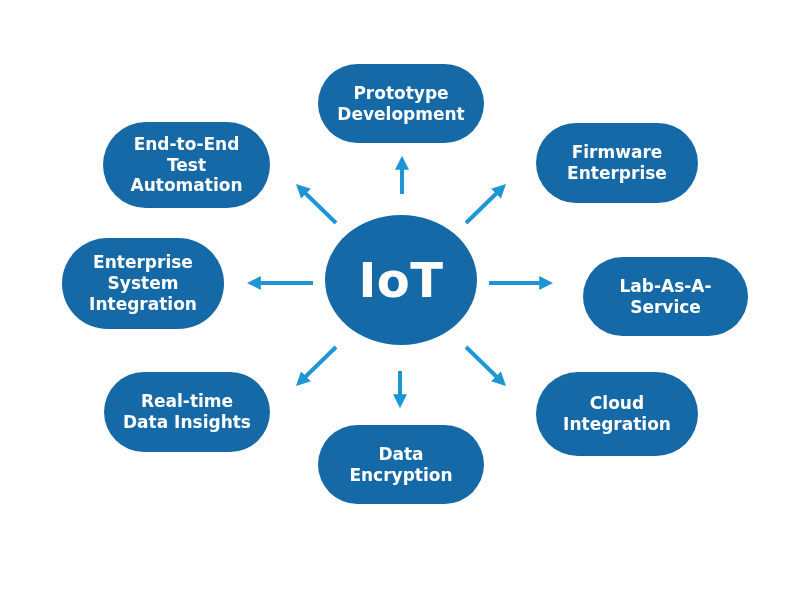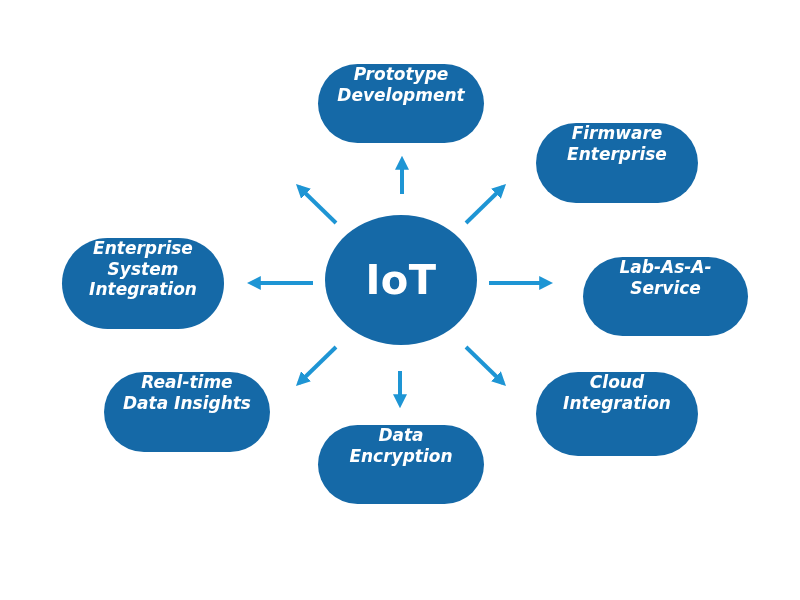--- a/index.html
+++ b/index.html
@@ -27,32 +27,31 @@
     left: 325px; top: 215px;
     width: 152px; height: 130px;
     background: var(--node-fill, #1569a7);
     border-radius: 50%;
     display: flex;
     align-items: center;
     justify-content: center;
   }
   .center-label {
     color: var(--label, #ffffff);
-    font-size: 40px;
+    font-size: 48px;
     font-weight: bold;
     letter-spacing: 0.5px;
   }
   .pill {
     position: absolute;
     background: var(--node-fill, #1569a7);
     border-radius: 999px;
     display: flex;
-    align-items: flex-start;
+    align-items: center;
     justify-content: center;
-    font-style: italic;
   }
   .pill-label {
     color: var(--label, #ffffff);
     font-size: 17px;
     font-weight: bold;
     line-height: 1.22;
     text-align: center;
     white-space: pre-line;
     padding: 0 8px;
   }
@@ -111,14 +110,19 @@
     <span class="pill-label">Data
 Encryption</span>
   </div>
 
   <div class="pill" style="left:62px; top:238px; width:162px; height:91px;">
     <span class="pill-label">Enterprise
 System
 Integration</span>
   </div>
 
+  <div class="pill" style="left:103px; top:122px; width:167px; height:86px;">
+    <span class="pill-label">End-to-End
+Test
+Automation</span>
+  </div>
 
 </div>
 
 </body></html>

